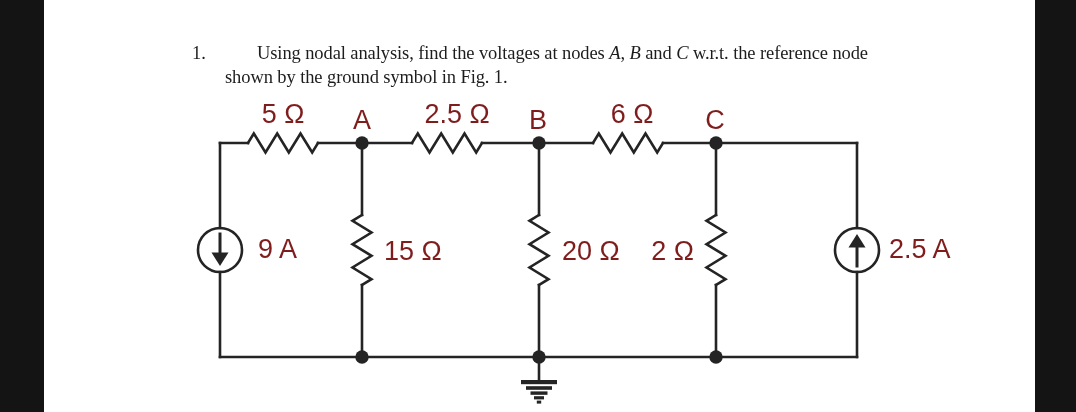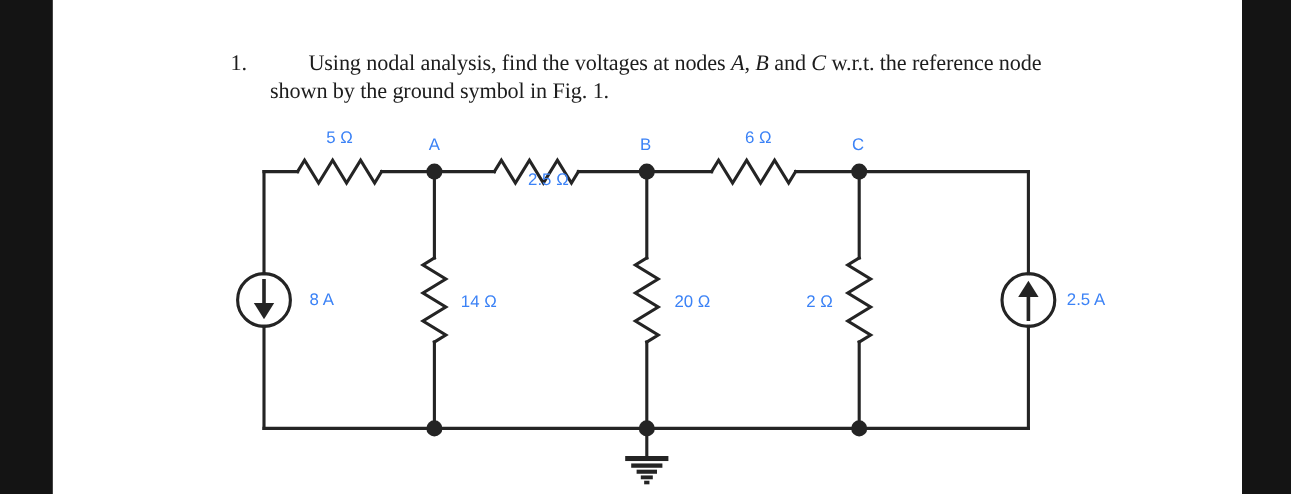--- a/index.html
+++ b/index.html
@@ -14,28 +14,28 @@
     position:absolute;color:#1d1d1d;font-family:"Liberation Serif",serif;
     font-size:18.5px;line-height:24px;white-space:nowrap;letter-spacing:-0.1px;
   }
   .q .it{font-style:italic;}
   .q-number{left:192px;top:41px;}
   .q-line1{left:225px;top:41px;margin-left:32px;}
   .q-line2{left:225px;top:65px;}
   .q-answer{left:580px;top:65px;}
   .q sub{font-size:0.66em;vertical-align:-0.18em;letter-spacing:0.4px;}
   .clabel{
-    position:absolute;color:#3b82f6;font-size:14px;line-height:22px;
+    position:absolute;color:#7f1d1d;font-size:27px;line-height:22px;
     white-space:nowrap;
   }
   .center{transform:translateX(-50%);}
   .right-align{transform:translateX(-100%);}
   .lbl-r5{left:283px;top:103px;}
   .lbl-node-a{left:362px;top:109px;}
-  .lbl-r25{left:457px;top:103px;margin-top:35px;}
+  .lbl-r25{left:457px;top:103px;}
   .lbl-node-b{left:538px;top:109px;}
   .lbl-r6{left:632px;top:103px;}
   .lbl-node-c{left:715px;top:109px;}
   .lbl-src-left{left:258px;top:238px;}
   .lbl-r15{left:384px;top:240px;}
   .lbl-r20{left:562px;top:240px;}
   .lbl-r4{left:694px;top:240px;}
   .lbl-src-right{left:889px;top:238px;}
   svg.circuit{position:absolute;left:0;top:0;}
 </style>
@@ -102,19 +102,19 @@
       </g>
     </g>
   </svg>
 
   <div class="clabel lbl-r5 center">5 Ω</div>
   <div class="clabel lbl-node-a center">A</div>
   <div class="clabel lbl-r25 center">2.5 Ω</div>
   <div class="clabel lbl-node-b center">B</div>
   <div class="clabel lbl-r6 center">6 Ω</div>
   <div class="clabel lbl-node-c center">C</div>
-  <div class="clabel lbl-src-left">8 A</div>
-  <div class="clabel lbl-r15">14 Ω</div>
+  <div class="clabel lbl-src-left">9 A</div>
+  <div class="clabel lbl-r15">15 Ω</div>
   <div class="clabel lbl-r20">20 Ω</div>
   <div class="clabel lbl-r4 right-align">2 Ω</div>
   <div class="clabel lbl-src-right">2.5 A</div>
 
 </div>
 
 </body></html>

